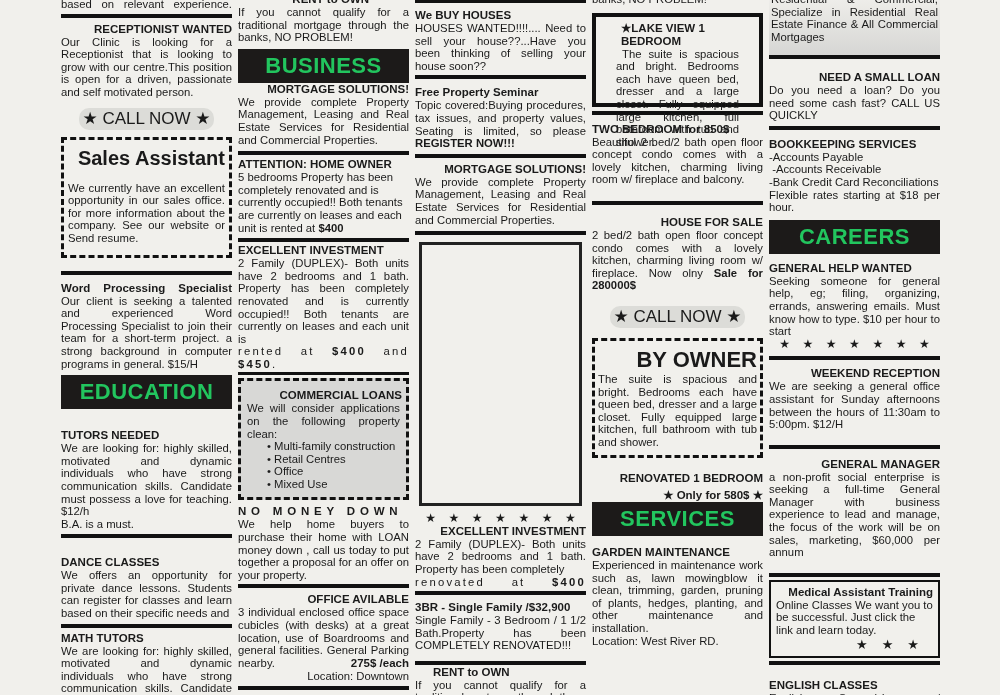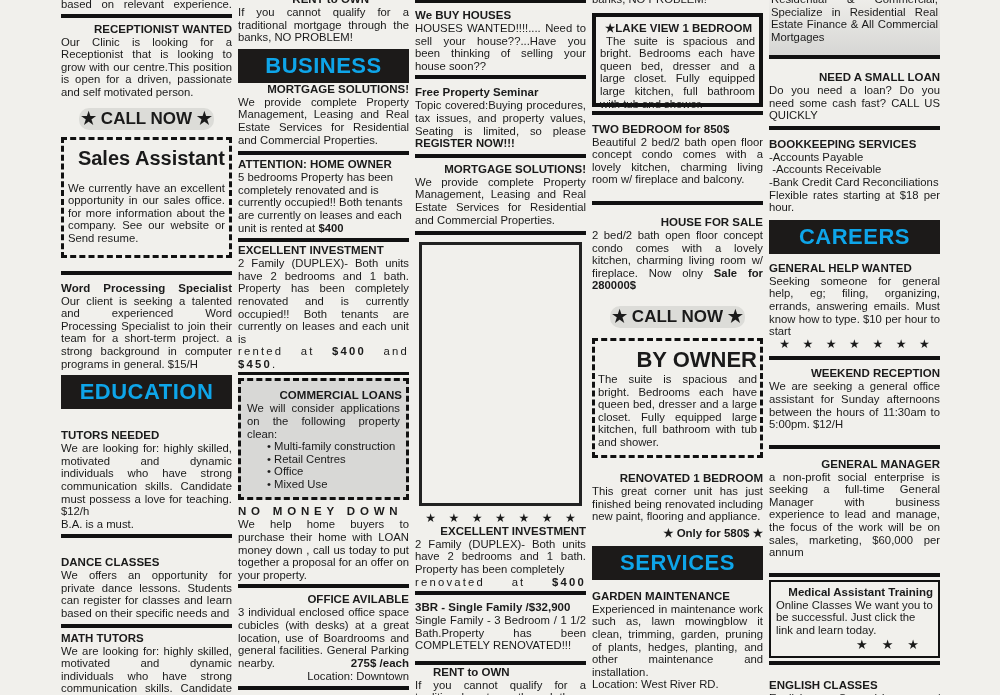--- a/index.html
+++ b/index.html
@@ -22,26 +22,26 @@
   #c3 { left: 415px; }
   #c4 { left: 592px; }
   #c5 { left: 769px; }
   .j { text-align: justify; text-align-last: left; }
   .jl { text-align: justify; text-align-last: justify; }
   .c { text-align: right; }
   .h { font-weight: bold; font-size: 11.5px; line-height: 13px; }
   .rule { height: 4px; background: #111; margin: 4px 0; }
   .rule.thin { height: 3px; }
   .banner {
-    background: #1c1a19; color: #0ea5e9; font-weight: bold;
+    background: #1c1a19; color: #22c55e; font-weight: bold;
     text-align: center; font-size: 22px; height: 34px; line-height: 34px;
     letter-spacing: 0.5px;
   }
   .callnow {
-    background: #dcdcd8; border-radius: 10px; font-weight: bold;
+    background: #dcdcd8; border-radius: 10px; font-weight: normal;
     font-size: 17px; text-align: center; height: 22px; line-height: 22px;
     margin: 0 auto; width: 135px;
   }
   .dashed { border: 3px dashed #111; padding: 4px; }
   .boxed { border: 3px solid #111; padding: 4px; }
   .stars { font-size: 12px; display: flex; justify-content: space-around; padding: 0 4px; }
   ul.bul { list-style: none; padding-left: 22px; }
   ul.bul li::before { content: "• "; }
   .spaced { letter-spacing: 4.8px; }
   .spaced2 { letter-spacing: 2.2px; }
@@ -174,21 +174,21 @@
   </div>
   <div class="rule" style="margin:9px 0 1px"></div>
   <div>
     <div class="h" style="padding-left:18px">RENT to OWN</div>
     <div class="j">If you cannot qualify for a traditional mortgage through the</div>
   </div>
 </div>
 
 <div class="col" id="c4">
   <div style="margin-top:-7px">banks, NO PROBLEM!</div>
-  <div class="boxed" style="margin-top:7px;height:94px;padding:5px 4px;border-width:4px">
+  <div class="boxed" style="margin-top:7px;height:94px;padding:5px 20px;border-width:4px">
     <div class="h" style="padding-left:5px">★LAKE VIEW 1 BEDROOM</div>
     <div class="j" style="text-indent:6px">The suite is spacious and bright. Bedrooms each have queen bed, dresser and a large closet. Fully equipped large kitchen, full bathroom with tub and shower.</div>
   </div>
   <div class="rule" style="margin:4px 0 8px"></div>
   <div>
     <div class="h">TWO BEDROOM for 850$</div>
     <div class="j">Beautiful 2 bed/2 bath open floor concept condo comes with a lovely kitchen, charming living room w/ fireplace and balcony.</div>
   </div>
   <div class="rule" style="margin:15px 0 11px"></div>
   <div>
@@ -197,24 +197,23 @@
   </div>
   <div style="height:14px"></div>
   <div class="callnow">★ CALL NOW ★</div>
   <div style="height:10px"></div>
   <div class="dashed" style="height:120px;padding:6px 3px">
     <div class="c" style="font-weight:bold;font-size:22px;line-height:26px">BY OWNER</div>
     <div class="j">The suite is spacious and bright. Bedrooms each have queen bed, dresser and a large closet. Fully equipped large kitchen, full bathroom with tub and shower.</div>
   </div>
   <div style="margin-top:14px">
     <div class="h c">RENOVATED 1 BEDROOM</div>
-    <div class="j">This great corner unit has just finished being renovated including new paint, flooring and appliance.</div>
     <div class="h c" style="margin-top:4px">★  Only for 580$  ★</div>
   </div>
-  <div class="banner" style="margin-top:6px">SERVICES</div>
+  <div class="banner" style="">SERVICES</div>
   <div style="margin-top:10px">
     <div class="h">GARDEN  MAINTENANCE</div>
     <div class="j">Experienced in maintenance work such as, lawn mowingblow it clean, trimming, garden, pruning of plants, hedges, planting, and other maintenance and installation.</div>
     <div> Location: West River RD.</div>
   </div>
 
 </div>
 
 <div class="col" id="c5">
   <div class="j" style="background:linear-gradient(#f1f0ec,#d6d6d4);margin-top:-7px;padding:0 2px 6px;height:62px">Residential &amp; Commercial, Specialize in Residential Real Estate Finance &amp; All Commercial Mortgages</div>

